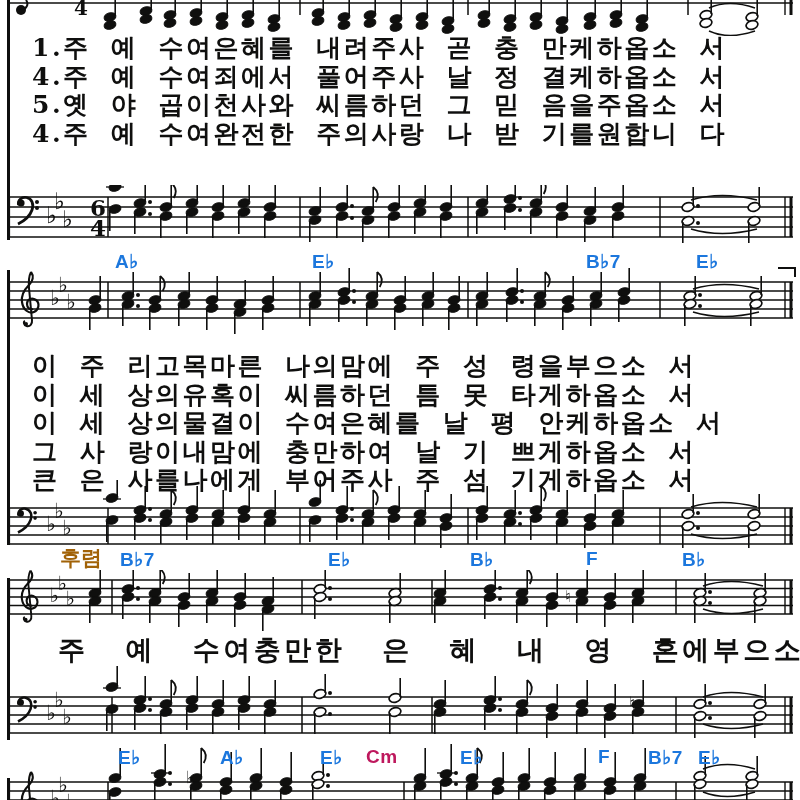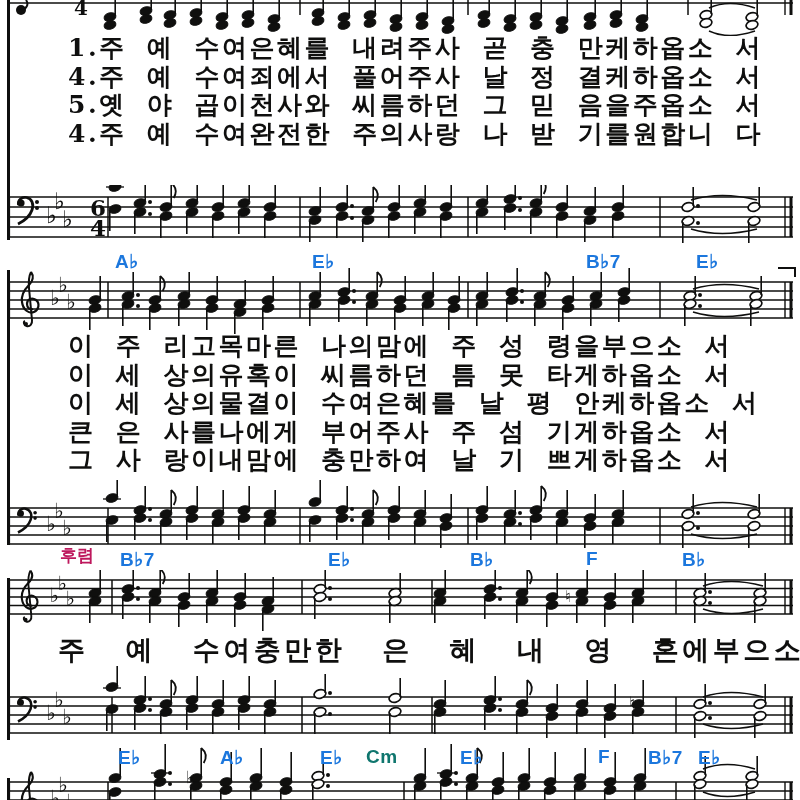--- a/index.html
+++ b/index.html
@@ -2,27 +2,27 @@
 <html><head>
 <meta charset="utf-8">
 <style>
   html,body{margin:0;padding:0;background:#fff;}
   .page{position:relative;width:800px;height:800px;background:#fff;overflow:hidden;
         font-family:"Liberation Sans",sans-serif;color:#0f0f0e;}
   .staff-svg{position:absolute;left:0;display:block;}
   .lyric-block{position:absolute;left:0;width:800px;}
   .lyric-line{white-space:nowrap;font-family:"DejaVu Serif","Liberation Serif",serif;
               font-weight:bold;color:#0f0f0e;}
-  .verses .lyric-line{font-size:25px;line-height:28.6px;letter-spacing:2.5px;word-spacing:9px;padding-left:68px;}
+  .verses .lyric-line{font-size:25px;line-height:28.6px;letter-spacing:2.5px;word-spacing:9px;padding-left:32px;}
   .chorus .lyric-line{font-size:27px;line-height:32px;letter-spacing:3.5px;word-spacing:24px;padding-left:58px;}
   .chord-row{position:absolute;left:0;width:800px;height:24px;}
   .chord{position:absolute;top:0;font-weight:bold;font-size:19px;letter-spacing:0.5px;
          font-family:"Liberation Sans",sans-serif;}
   .refrain-label{position:absolute;font-family:"DejaVu Serif","Liberation Serif",serif;
-                 font-weight:bold;font-size:17px;color:#be185d;}
+                 font-weight:bold;font-size:21px;color:#a16207;}
   .sys-barline{position:absolute;width:2.5px;background:#0f0f0e;left:7px;}
   .corner-bracket{position:absolute;width:16px;height:8px;
                   border-top:2.2px solid #0f0f0e;border-right:2.2px solid #0f0f0e;}
 </style>
 </head>
 <body>
 
 <div class="page">
 
   <svg class="staff-svg" style="top:0" width="800" height="36" viewBox="0 0 800 36">
@@ -801,45 +801,45 @@
   </div>
 
   <div class="chord-row" style="top:250px">
       <span class="chord" style="left: 115px; color: rgb(28, 119, 221);">A♭</span>
       <span class="chord" style="left: 312px; color: rgb(28, 119, 221);">E♭</span>
       <span class="chord" style="left: 586px; color: rgb(28, 119, 221);">B♭7</span>
       <span class="chord" style="left: 696px; color: rgb(28, 119, 221);">E♭</span>
     </div>
   <div class="corner-bracket" style="left:778px;top:267px"></div>
 
-  <div class="lyric-block verses" style="top:332px">
+  <div class="lyric-block verses" style="top:352px">
     <div class="lyric-line">이 주 리고목마른 나의맘에 주 성 령을부으소 서</div>
     <div class="lyric-line">이 세 상의유혹이 씨름하던 틈 못 타게하옵소 서</div>
     <div class="lyric-line">이 세 상의물결이 수여은혜를 날 평 안케하옵소 서</div>
+    <div class="lyric-line">그 사 랑이내맘에 충만하여 날 기 쁘게하옵소 서</div>
     <div class="lyric-line">큰 은 사를나에게 부어주사 주 섬 기게하옵소 서</div>
-    <div class="lyric-line">그 사 랑이내맘에 충만하여 날 기 쁘게하옵소 서</div>
   </div>
 
   <div class="refrain-label" style="left:60px;top:544px">후렴</div>
   <div class="chord-row" style="top:548px">
       <span class="chord" style="left: 120px; color: rgb(28, 119, 221);">B♭7</span>
       <span class="chord" style="left: 328px; color: rgb(28, 119, 221);">E♭</span>
       <span class="chord" style="left: 470px; color: rgb(28, 119, 221);">B♭</span>
       <span class="chord" style="left: 586px; color: rgb(28, 119, 221);">F</span>
       <span class="chord" style="left: 682px; color: rgb(28, 119, 221);">B♭</span>
     </div>
 
   <div class="lyric-block chorus" style="top:634px">
     <div class="lyric-line">주 예 수여충만한 은 혜 내 영 혼에부으소 서</div>
   </div>
 
   <div class="chord-row" style="top:746px">
       <span class="chord" style="left: 118px; color: rgb(28, 119, 221);">E♭</span>
       <span class="chord" style="left: 220px; color: rgb(28, 119, 221);">A♭</span>
       <span class="chord" style="left: 320px; color: rgb(28, 119, 221);">E♭</span>
-      <span class="chord" style="left: 366px; color: #0f766e;">Cm</span>
+      <span class="chord" style="left: 366px; color: #be185d;">Cm</span>
       <span class="chord" style="left: 460px; color: rgb(28, 119, 221);">E♭</span>
       <span class="chord" style="left: 598px; color: rgb(28, 119, 221);">F</span>
       <span class="chord" style="left: 648px; color: rgb(28, 119, 221);">B♭7</span>
       <span class="chord" style="left: 698px; color: rgb(28, 119, 221);">E♭</span>
     </div>
 
 </div>
 
 </body></html>

